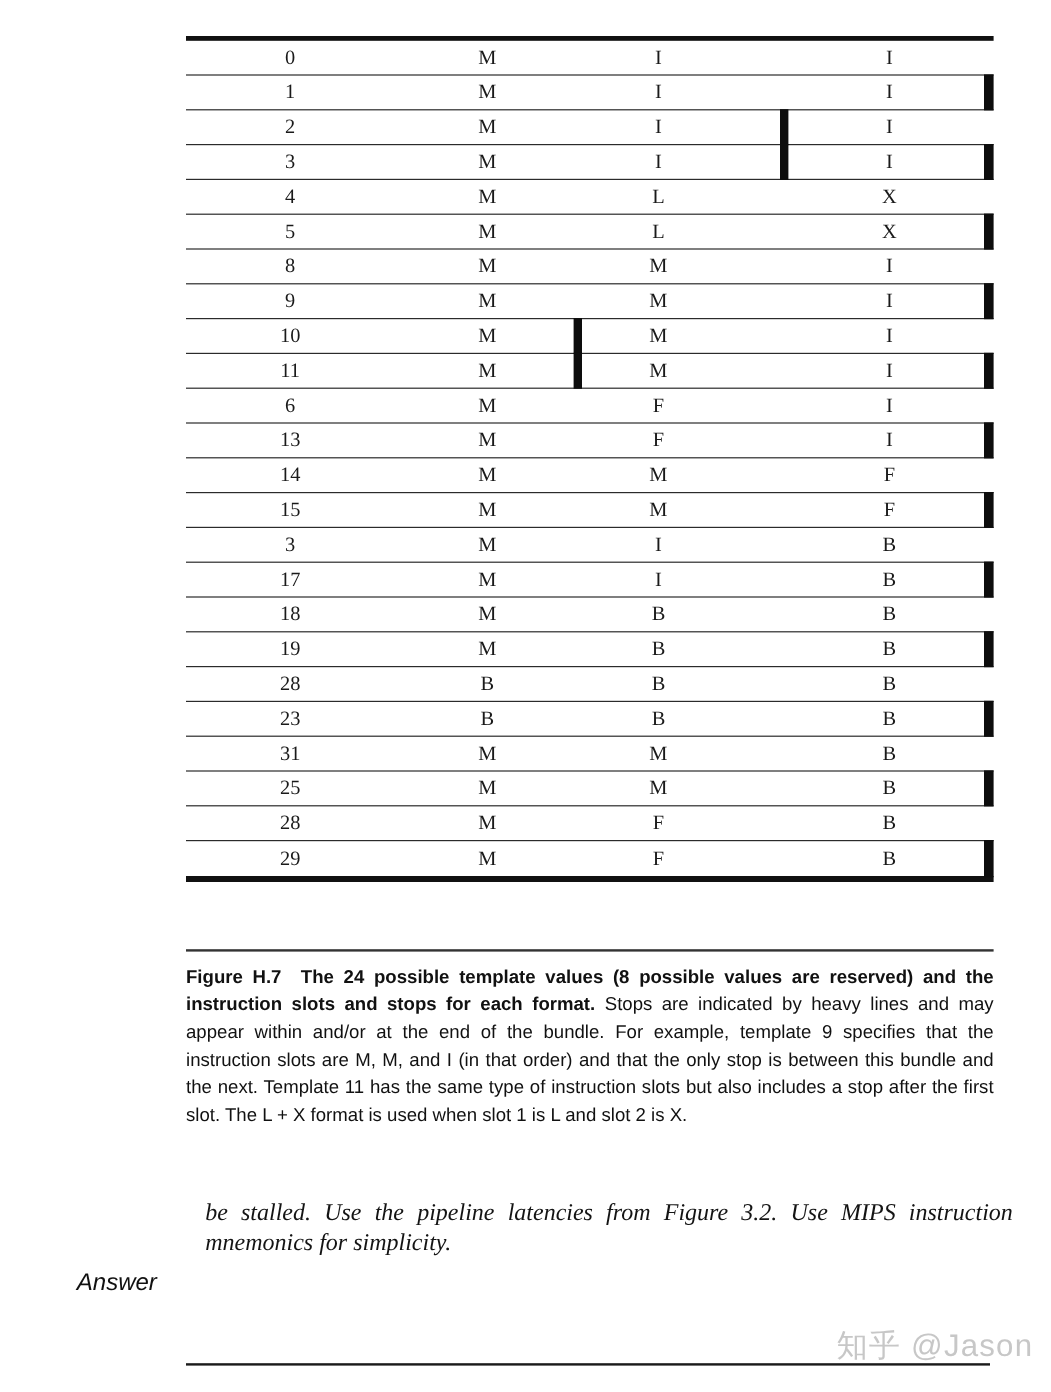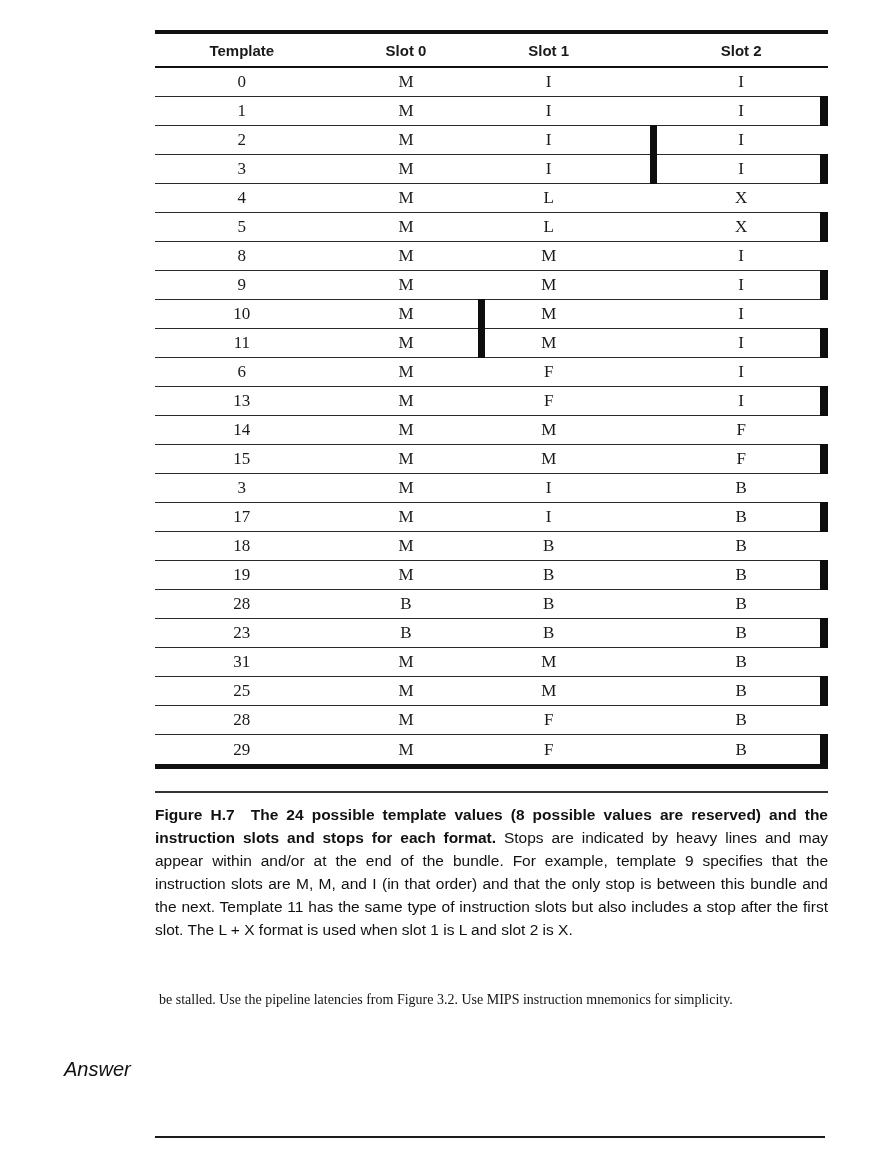--- a/index.html
+++ b/index.html
@@ -26,49 +26,43 @@
 
   .sep-rule{position:absolute;left:155px;top:791px;width:673px;height:2px;background:#333;}
 
   
   .caption{position:absolute;left:155px;top:803px;width:673px;margin:0;
            font-family:"Liberation Sans",sans-serif;font-size:15.5px;line-height:23px;
            text-align:justify;color:#111;}
   .cap-bold{font-weight:700;}
 
   
-  .bodytext{position:absolute;left:155px;width:673px;margin:4px;
-            font-family:"Liberation Serif",serif;font-size:14px;line-height:25px;
-            text-align:justify;color:#141414;}
+  .bodytext{position:absolute;left:155px;width:673px;margin:16px;
+            font-family:"Liberation Serif",serif;font-size:20px;line-height:25px;
+            text-align:justify;color:#141414;font-style:italic;}
   .p1{top:983px;}
   .answer-p{top:1057px;}
   .answer-label{position:absolute;left:64px;top:1057px;margin:0;
                 font-family:"Liberation Sans",sans-serif;font-weight:400;font-style:italic;
                 font-size:20px;line-height:25px;color:#111;}
   .figlink{color:#266e93;text-decoration:none;cursor:pointer;}
 
   .bottom-rule{position:absolute;left:155px;top:1136px;width:670px;height:2px;background:#1a1a1a;}
 
   .watermark{position:absolute;left:697px;top:1104px;z-index:3;
              font-family:"Liberation Sans",sans-serif;font-size:26px;letter-spacing:1px;
              color:#c7c7c7;white-space:nowrap;}
 </style>
 </head>
 <body>
 
 <div class="page">
 
   <div class="ftable">
     <div class="tb-top"></div>
-    <div class="tb-head">
-      <span class="hcell c0">Template</span>
-      <span class="hcell c1">Slot 0</span>
-      <span class="hcell c2">Slot 1</span>
-      <span class="hcell c3">Slot 2</span>
-    </div>
     <div>
         <div class="t-row">
       <span class="cell c0">0</span>
       <span class="cell c1">M</span>
       <span class="cell c2">I</span>
       <span class="cell c3">I</span>
 
     </div>
         <div class="t-row">
       <span class="cell c0">1</span>
@@ -255,14 +249,15 @@
   <div class="sep-rule"></div>
 
   <p class="caption"><span class="cap-bold"><span>Figure H.7</span>&nbsp;&nbsp;<span>The 24 possible template values (8 possible values are reserved) and the instruction slots and stops for each format.</span></span> <span>Stops are indicated by heavy lines and may appear within and/or at the end of the bundle. For example, template 9 specifies that the instruction slots are M, M, and I (in that order) and that the only stop is between this bundle and the next. Template 11 has the same type of instruction slots but also includes a stop after the first slot. The L + X format is used when slot 1 is L and slot 2 is X.</span></p>
 
   <p class="bodytext p1">be stalled. Use the pipeline latencies from Figure 3.2. Use MIPS instruction mnemonics for simplicity.</p>
 
   <p class="answer-label">Answer</p>
 
   <div class="bottom-rule"></div>
 
+  <div class="watermark">知乎 @Jason</div>
 
 </div>
 
 </body></html>

